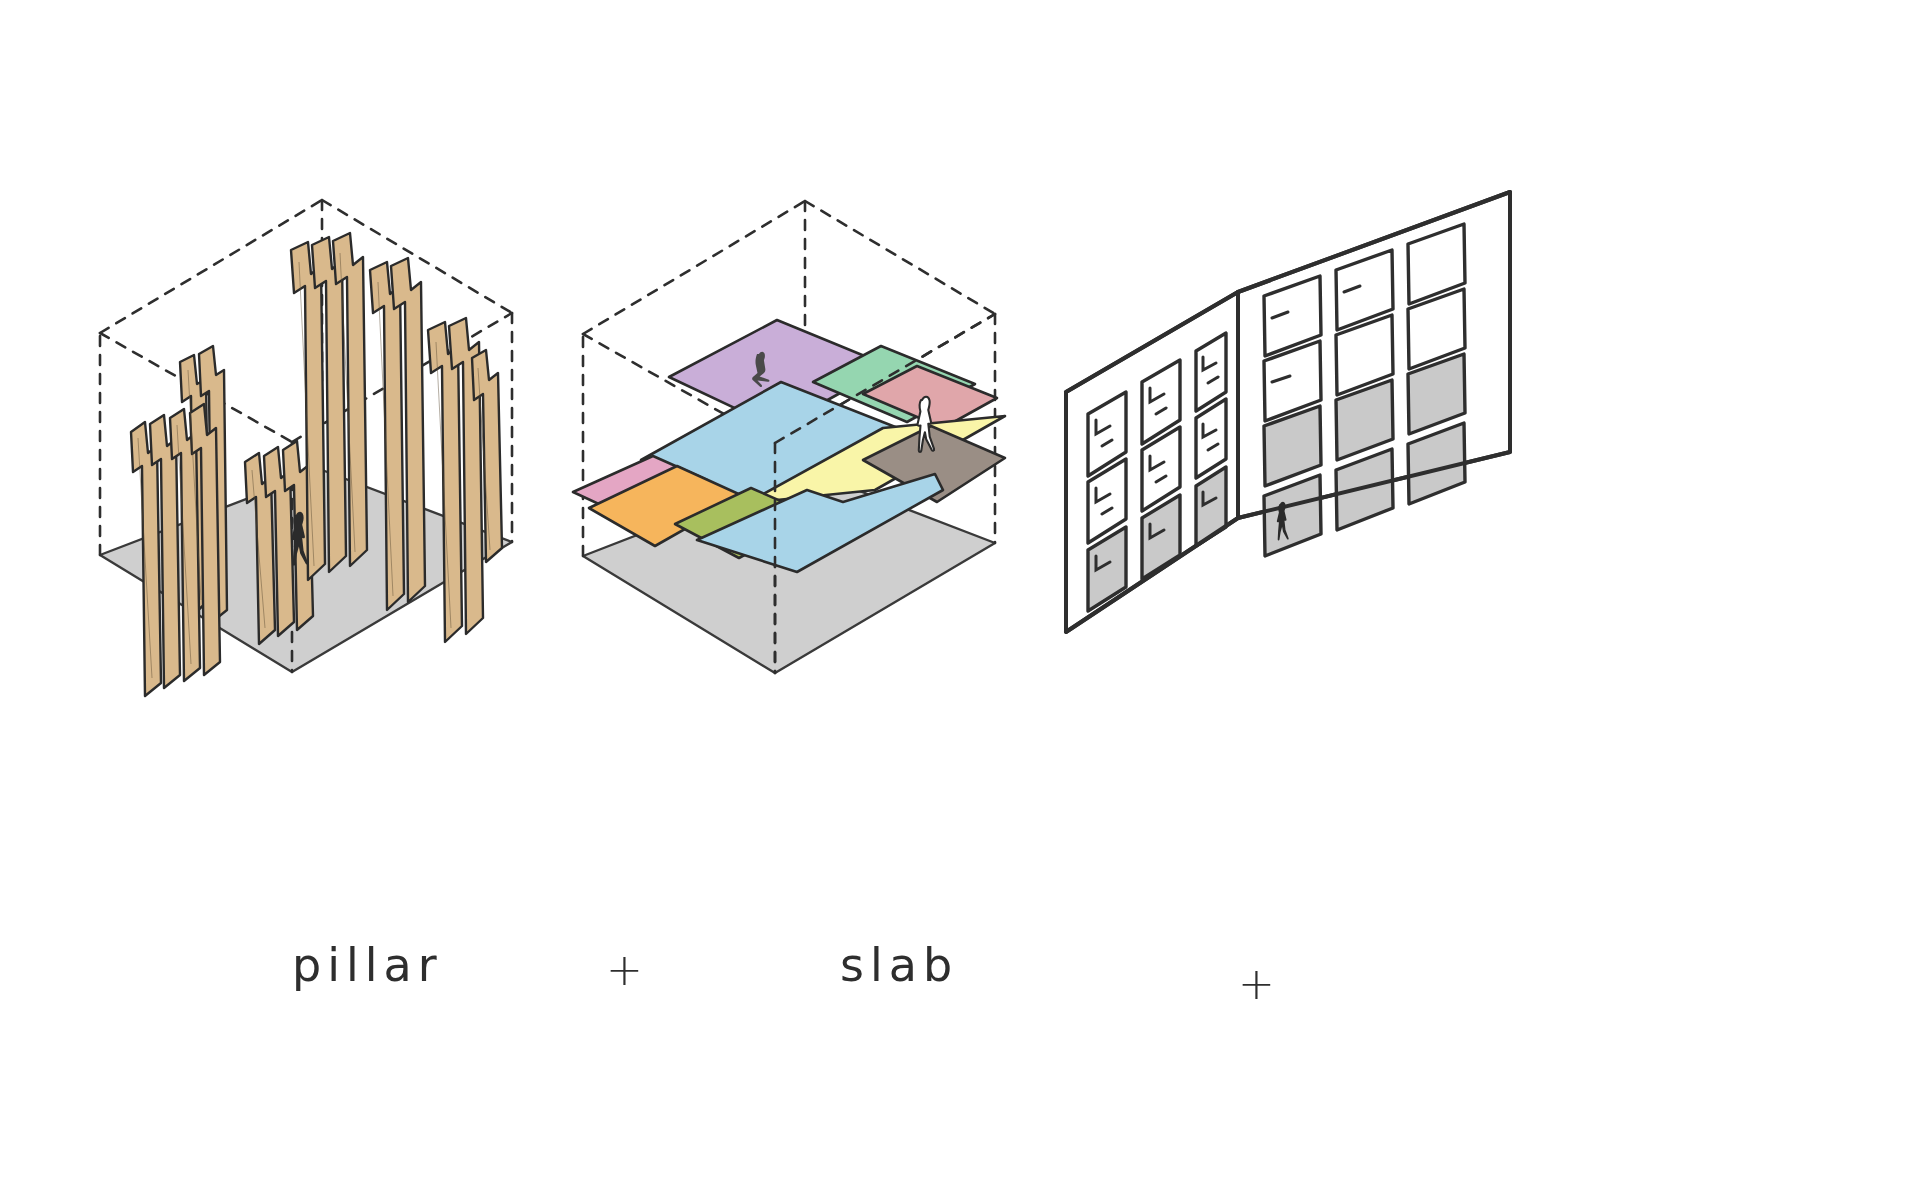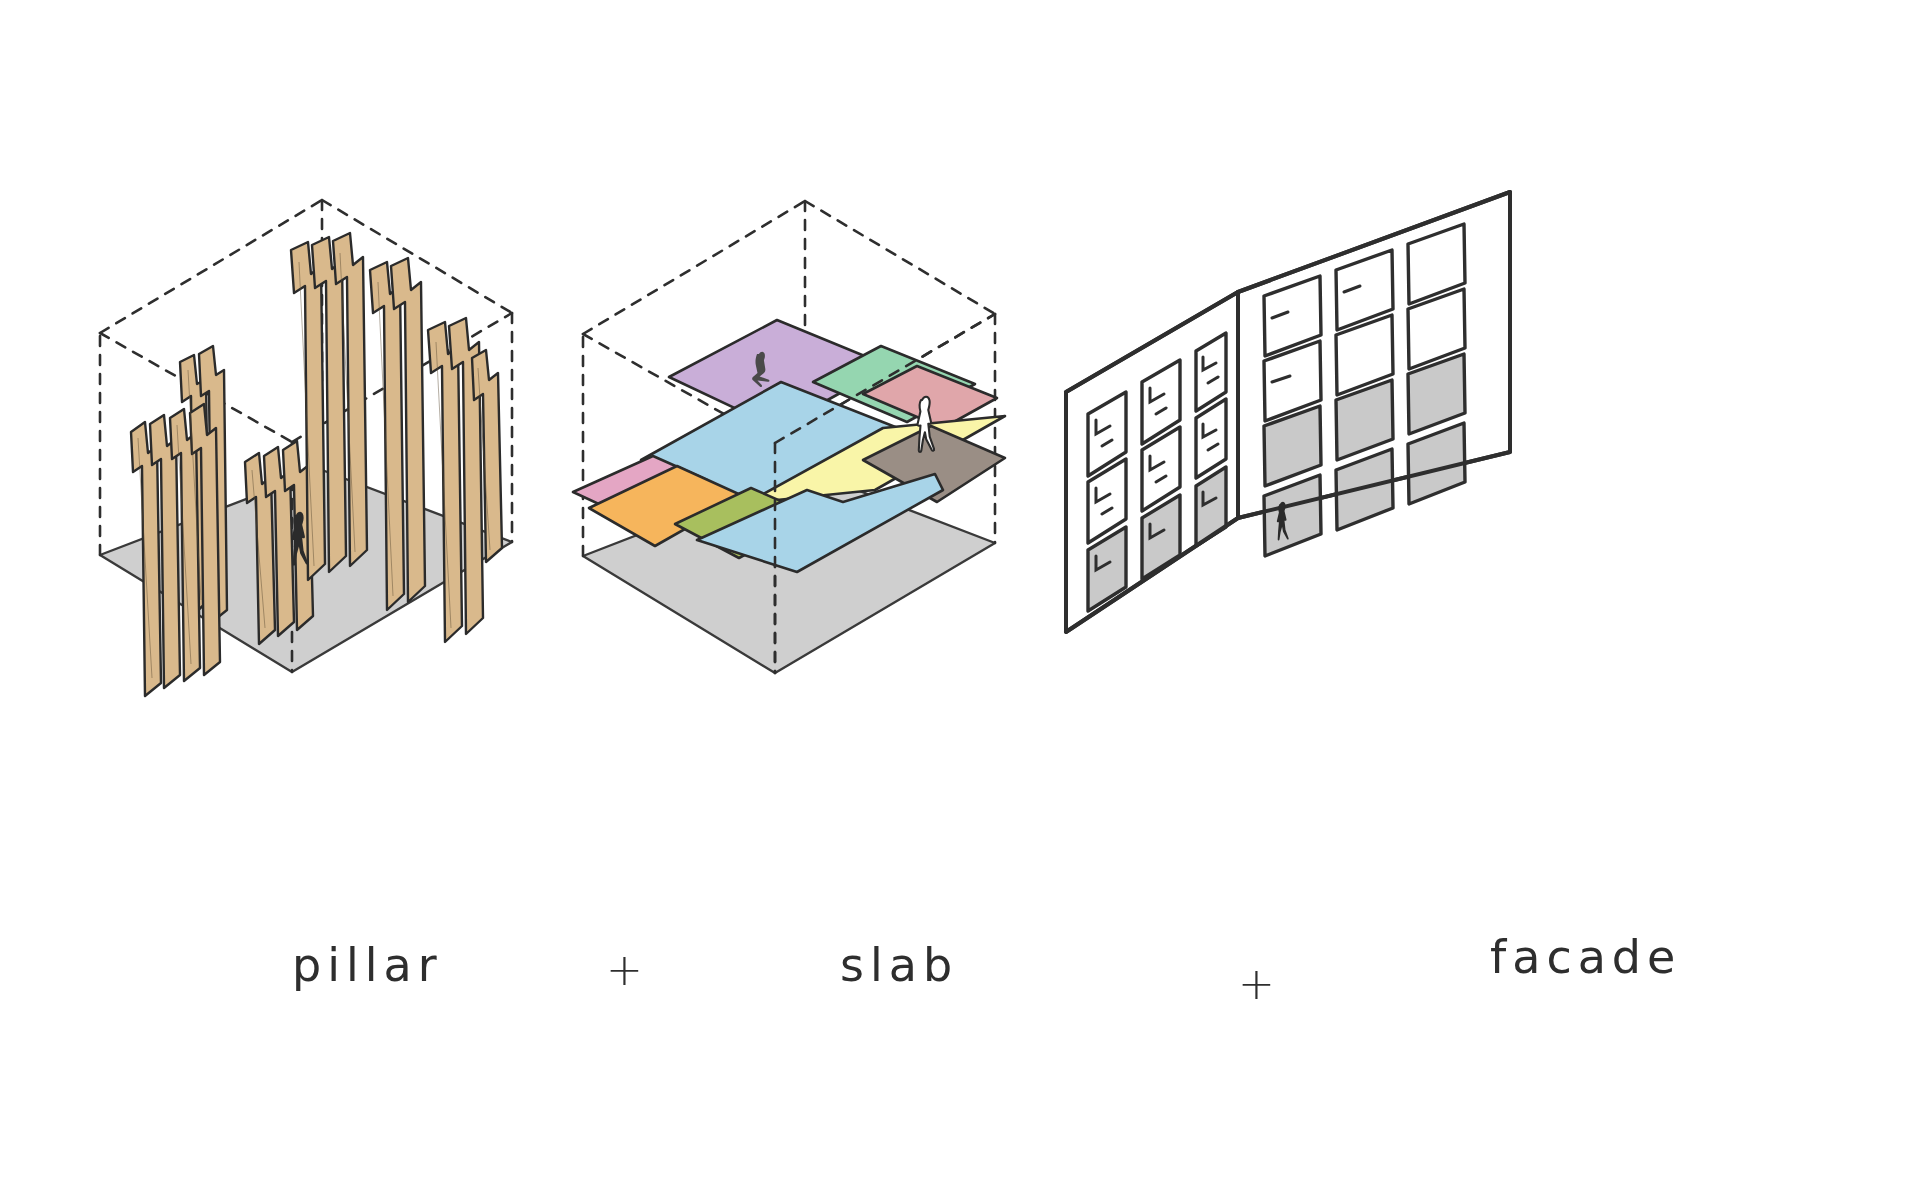--- a/index.html
+++ b/index.html
@@ -266,15 +266,14 @@
   </svg>
 
   <div class="lbl" style="left:292px;top:938px;">pillar</div>
 
   <div class="plus" style="left:606px;top:944px;">+</div>
 
   <div class="lbl" style="left:840px;top:938px;">slab</div>
 
   <div class="plus" style="left:1238px;top:958px;">+</div>
 
-  <div class="lbl" style="left:1490px;top:930px;">facade</div>
 
 </div>
 
 </body></html>

